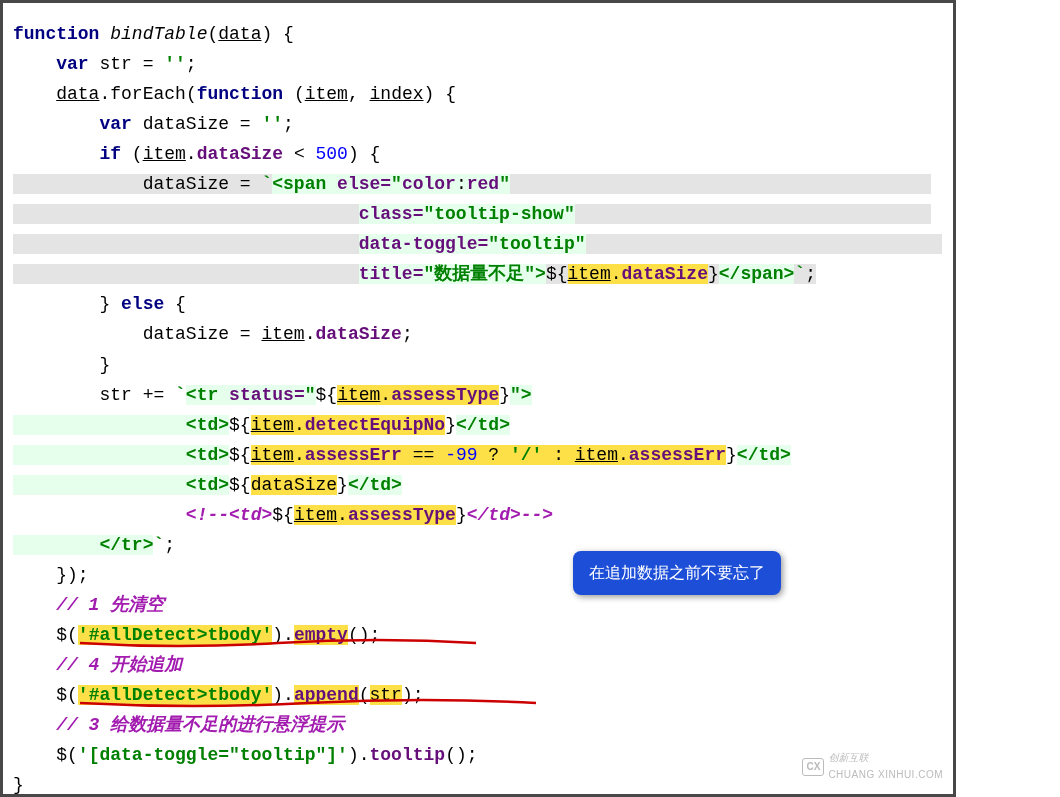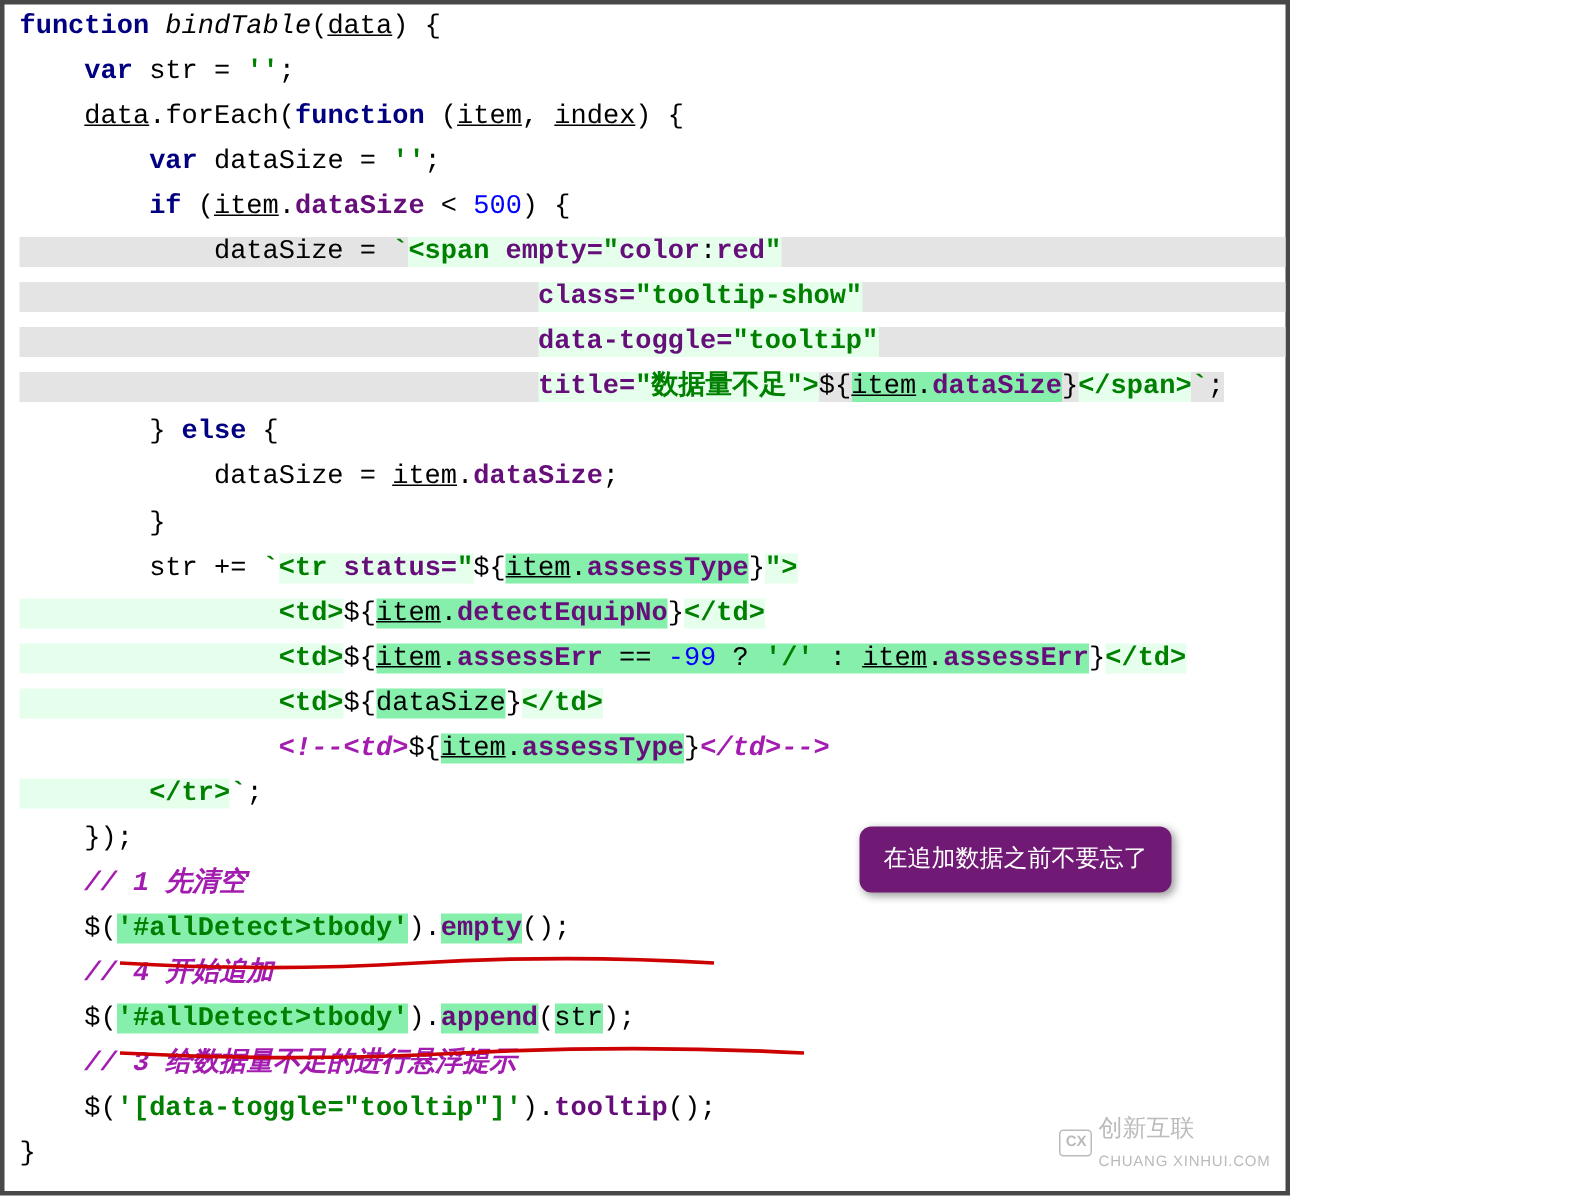--- a/index.html
+++ b/index.html
@@ -4,50 +4,50 @@
 <style>
   body {
     margin: 0;
     padding: 0;
     background: #fff;
     font-family: Consolas, 'Courier New', monospace;
     font-size: 18px;
     line-height: 1.68;
   }
   .frame {
-    width: 860px;
+    width: 956px;
     height: 797px;
     position: relative;
     box-sizing: border-box;
     border: 3px solid #484848;
-    padding: 0 10px;
+    padding: 16px 10px;
     overflow: hidden;
   }
   pre.code {
     margin: 0;
     font-family: Consolas, 'Courier New', monospace;
     font-size: 18px;
     line-height: 1.67;
     white-space: pre;
   }
   .kw { color: #000080; font-weight: bold; }     
   .fn { color: #000000; font-style: italic; }     
   .param { color: #000000; text-decoration: underline; }
   .str { color: #008000; font-weight: bold; }     
   .num { color: #0000ff; }                        
   .prop { color: #660e7a; font-weight: bold; }    
   .comment { color: #a21caf; font-style: italic; font-weight: bold; }
   .bg-green { background: #e6ffed; }
   .bg-grey { background: #e4e4e4; }
-  .bg-yellow { background: #86efac; }
+  .bg-yellow { background: #fde047; }
   .callout {
     position: absolute;
     left: 570px;
     top: 548px;
-    background: #701a75;
+    background: #1d4ed8;
     color: #fff;
     padding: 10px 16px;
     border-radius: 8px;
     font-family: 'Microsoft YaHei', sans-serif;
     font-size: 16px;
     line-height: 1.5;
     box-shadow: 2px 2px 6px rgba(0,0,0,0.4);
   }
   .underline-red {
     position: absolute;
@@ -77,21 +77,21 @@
 </head>
 <body>
 
 <div class="frame">
 
 <pre class="code"><span class="kw">function</span> <span class="fn">bindTable</span>(<span class="param">data</span>) {
     <span class="kw">var</span> <span>str</span><span> = </span><span class="str">''</span><span>;</span>
     <span class="param">data</span><span>.</span><span>forEach</span><span>(</span><span class="kw">function</span><span> (</span><span class="param">item</span><span>, </span><span class="param">index</span><span>) {</span>
         <span class="kw">var</span> <span>dataSize</span><span> = </span><span class="str">''</span><span>;</span>
         <span class="kw">if</span><span> (</span><span class="param">item</span><span>.</span><span class="prop">dataSize</span><span> &lt; </span><span class="num">500</span><span>) {</span>
-<span class="bg-grey">            <span>dataSize</span><span> = </span><span class="str">`</span><span class="bg-green"><span class="str">&lt;span </span><span class="prop">empty=</span><span class="str">"</span><span class="prop">color</span><span>:</span><span class="prop">red</span><span class="str">"</span></span>                                       </span>
+<span class="bg-grey">            <span>dataSize</span><span> = </span><span class="str">`</span><span class="bg-green"><span class="str">&lt;span </span><span class="prop">else=</span><span class="str">"</span><span class="prop">color</span><span>:</span><span class="prop">red</span><span class="str">"</span></span>                                       </span>
 <span class="bg-grey">                                <span class="bg-green"><span class="prop">class=</span><span class="str">"tooltip-show"</span></span>                                 </span>
 <span class="bg-grey">                                <span class="bg-green"><span class="prop">data-toggle=</span><span class="str">"tooltip"</span></span>                                 </span>
 <span class="bg-grey">                                <span class="bg-green"><span class="prop">title=</span><span class="str">"数据量不足"</span><span class="str">&gt;</span></span><span>$</span><span>{</span><span class="bg-yellow"><span class="param">item</span><span>.</span><span class="prop">dataSize</span></span><span>}</span><span class="bg-green"><span class="str">&lt;/</span><span class="str">span</span><span class="str">&gt;</span></span><span class="str">`</span><span>;</span></span>
         <span>} </span><span class="kw">else</span><span> {</span>
             <span>dataSize</span><span> = </span><span class="param">item</span><span>.</span><span class="prop">dataSize</span><span>;</span>
         <span>}</span>
         <span>str</span><span> += </span><span class="str">`</span><span class="bg-green"><span class="str">&lt;tr </span><span class="prop">status=</span><span class="str">"</span></span><span>$</span><span>{</span><span class="bg-yellow"><span class="param">item</span><span>.</span><span class="prop">assessType</span></span><span>}</span><span class="bg-green"><span class="str">"</span><span class="str">&gt;</span></span>
 <span class="bg-green">                <span class="str">&lt;td&gt;</span></span><span>$</span><span>{</span><span class="bg-yellow"><span class="param">item</span><span>.</span><span class="prop">detectEquipNo</span></span><span>}</span><span class="bg-green"><span class="str">&lt;/td&gt;</span></span>
 <span class="bg-green">                <span class="str">&lt;td&gt;</span></span><span>$</span><span>{</span><span class="bg-yellow"><span class="param">item</span><span>.</span><span class="prop">assessErr</span><span> == </span><span class="num">-99</span><span> ? </span><span class="str">'/'</span><span> : </span><span class="param">item</span><span>.</span><span class="prop">assessErr</span></span><span>}</span><span class="bg-green"><span class="str">&lt;/td&gt;</span></span>
 <span class="bg-green">                <span class="str">&lt;td&gt;</span></span><span>$</span><span>{</span><span class="bg-yellow"><span>dataSize</span></span><span>}</span><span class="bg-green"><span class="str">&lt;/td&gt;</span></span>
@@ -117,17 +117,17 @@
   </div>
   <div class="underline-red" style="left:75px; top:688px; width:460px;">
     <svg viewBox="0 0 460 14" preserveAspectRatio="none">
         <path d="M2 6 Q115 12 230 6 T458 6" stroke="#cc0000" stroke-width="2.5" fill="none"></path>
       </svg>
   </div>
 
   <div class="watermark">
     <span class="logo">CX</span>
     <span>
-      <div style="font-size:16px;">创新互联</div>
+      <div style="font-size:10px;font-style:italic;">创新互联</div>
       <div style="font-size:10px;letter-spacing:0.5px;">CHUANG XINHUI.COM</div>
     </span>
   </div>
 </div>
 
 </body></html>

